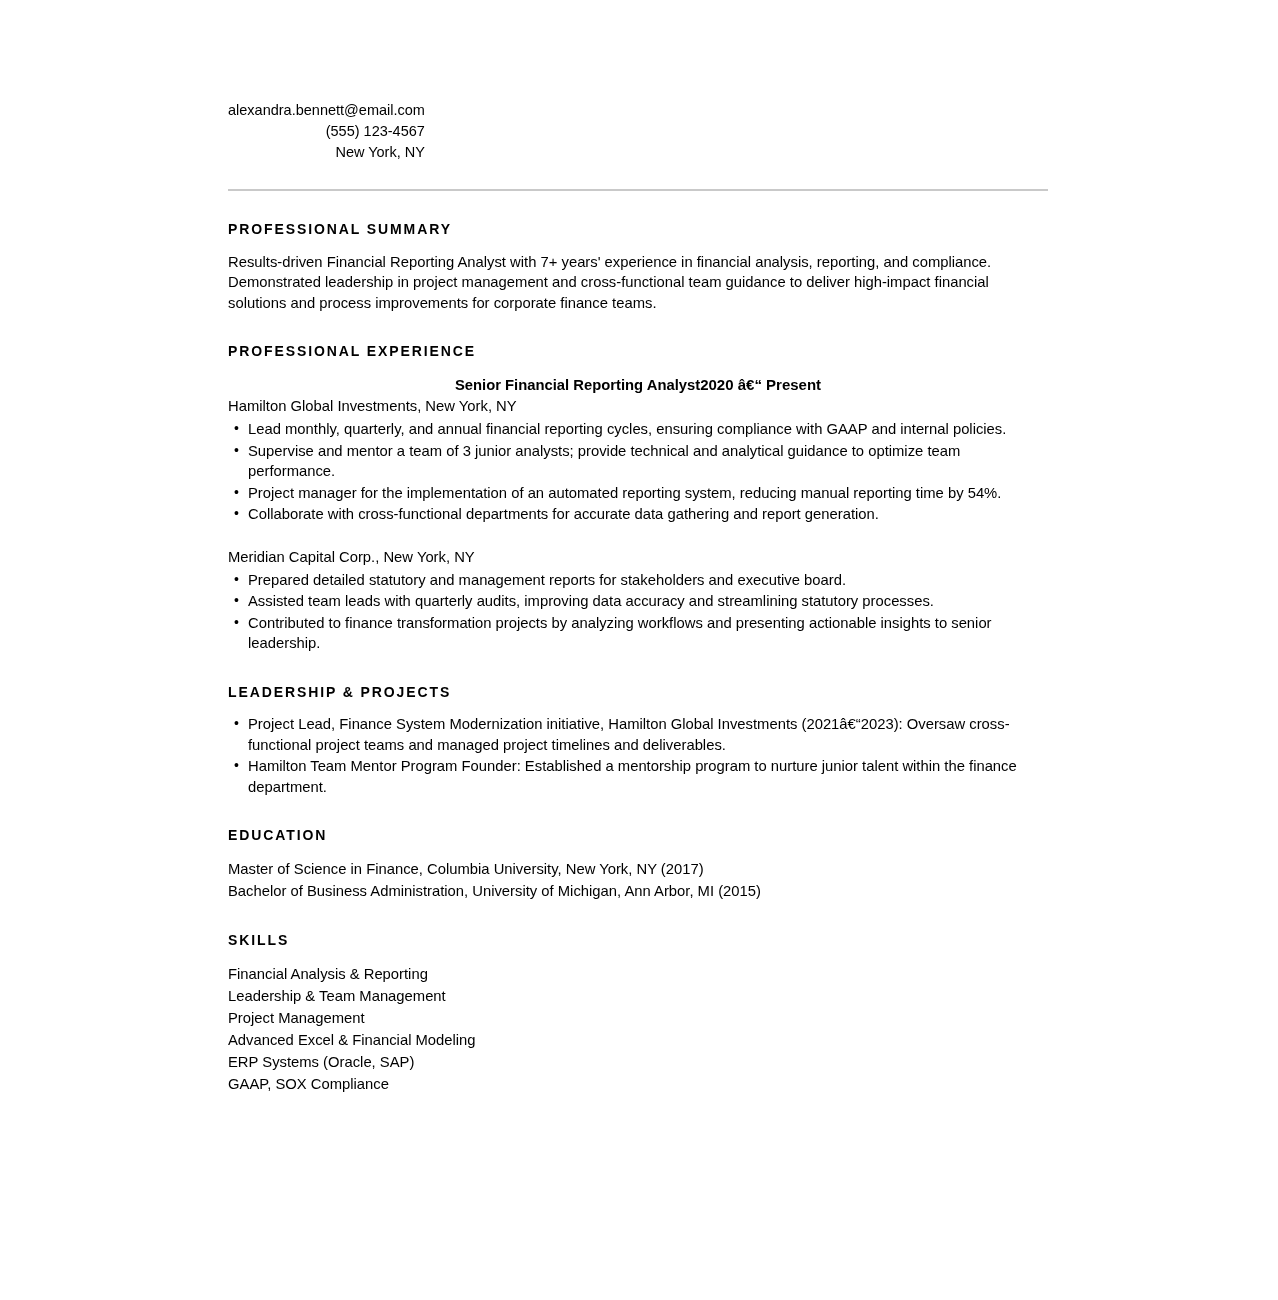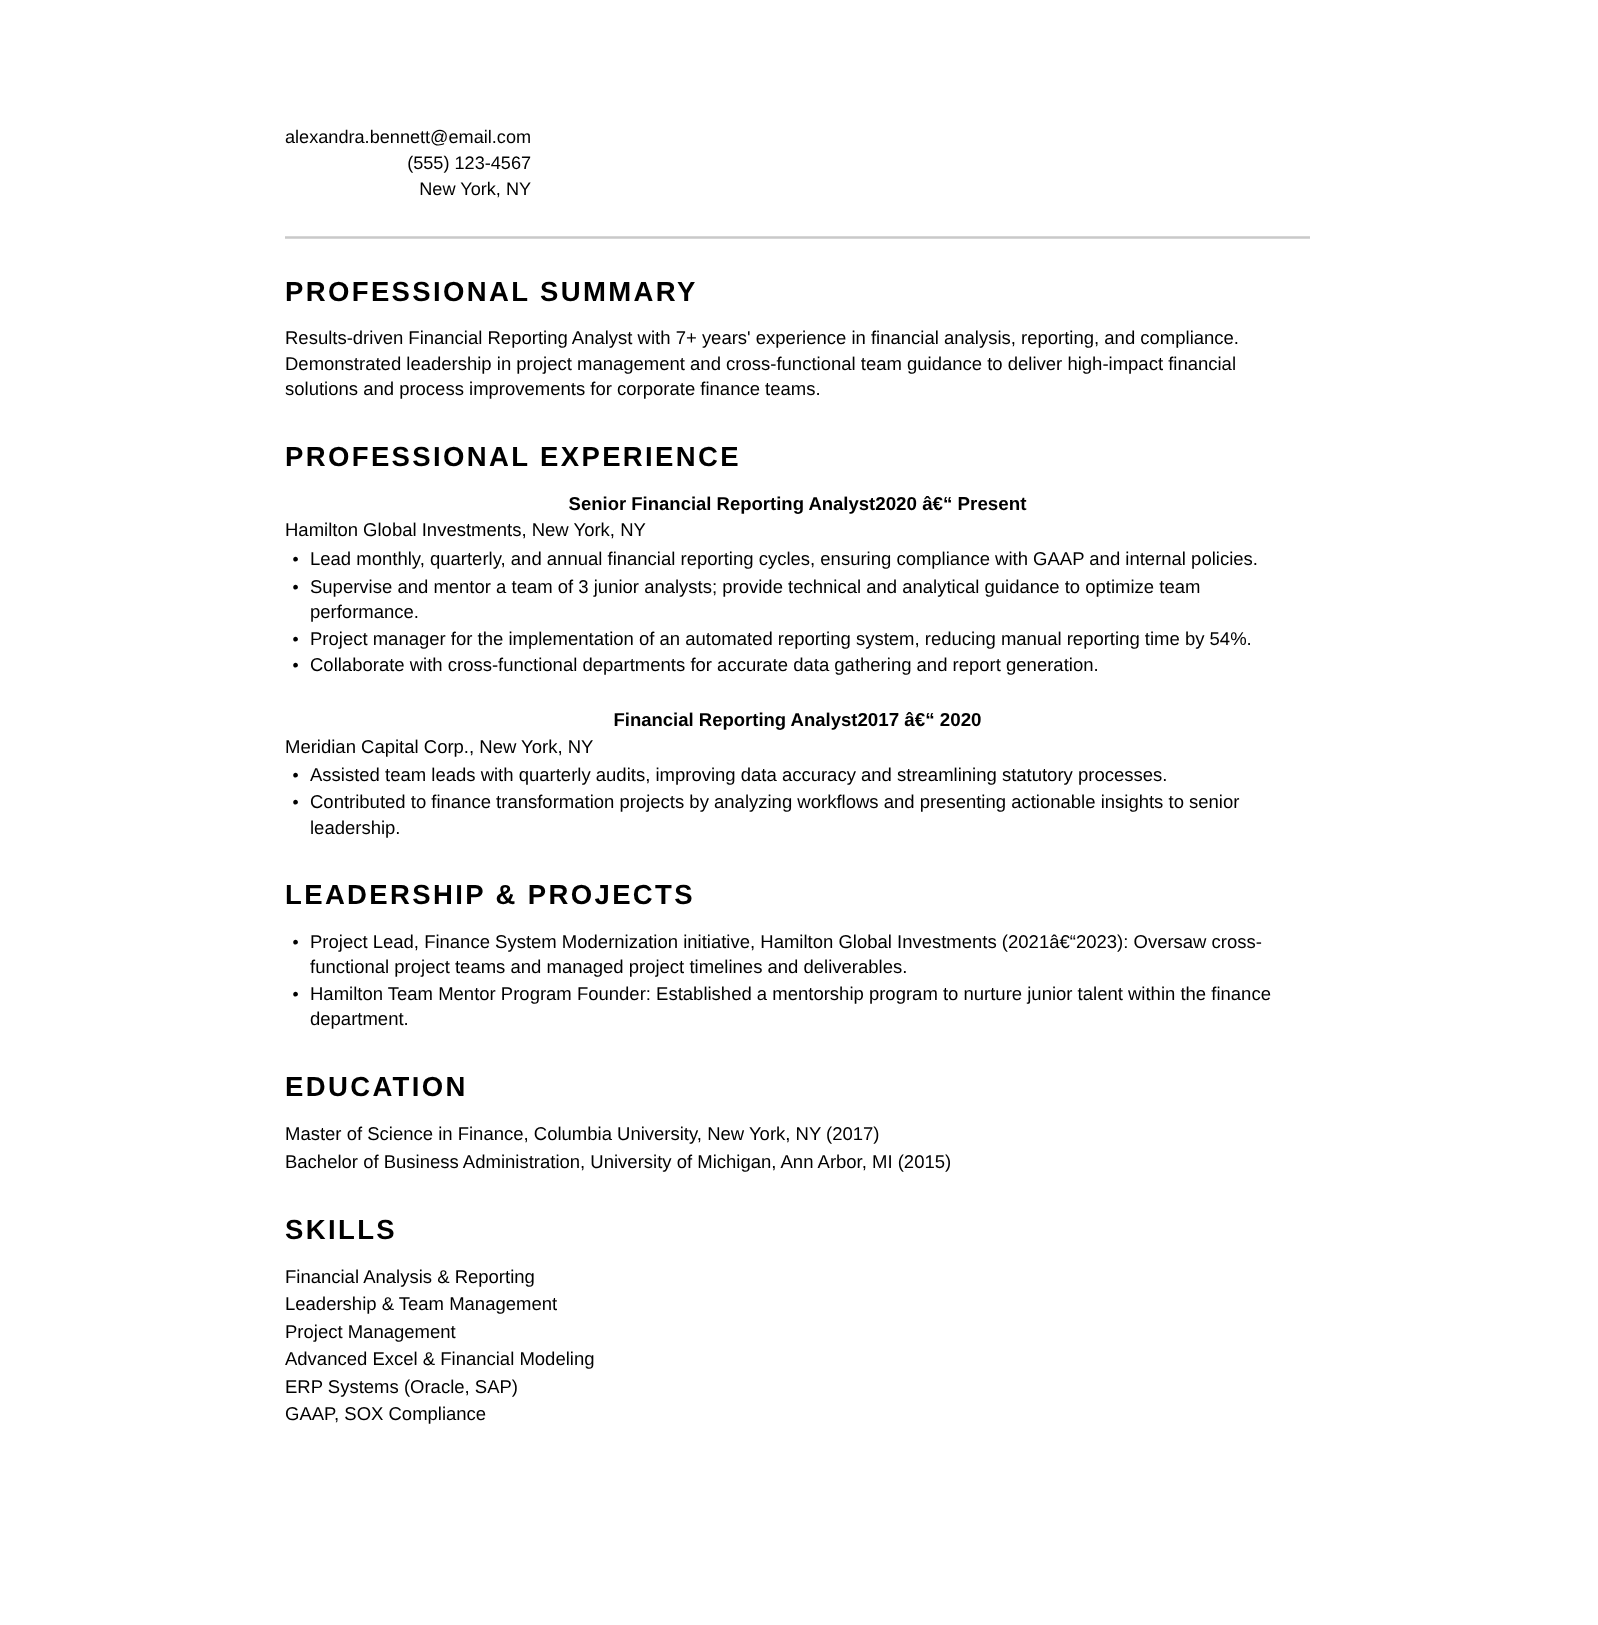--- a/index.html
+++ b/index.html
@@ -56,21 +56,21 @@
     height: 2px;
     background: #c9c9c9;
     margin-top: 10px;
     margin-bottom: 0;
   }
 
   
   .section { margin-top: 30px; }
 
   .section-title {
-    font-size: 22px;
+    font-size: 14px;
     font-weight: bold;
     letter-spacing: 1.9px;
     text-transform: uppercase;
     margin: 0 0 14px 0;
     line-height: 1.2;
   }
 
   .para {
     font-size: 14.8px;
     line-height: 20.5px;
@@ -160,26 +160,23 @@
         <div class="job-org">Hamilton Global Investments, New York, NY</div>
         <ul class="bullets">
           <li>Lead monthly, quarterly, and annual financial reporting cycles, ensuring compliance with GAAP and internal policies.</li>
           <li>Supervise and mentor a team of 3 junior analysts; provide technical and analytical guidance to optimize team performance.</li>
           <li>Project manager for the implementation of an automated reporting system, reducing manual reporting time by 54%.</li>
           <li>Collaborate with cross-functional departments for accurate data gathering and report generation.</li>
         </ul>
       </div>
 
       <div class="job">
-        <div class="job-head">
-          <span class="job-title">Financial Reporting Analyst</span>
-          <span class="job-dates">2017 â€“ 2020</span>
-        </div>
         <div class="job-org">Meridian Capital Corp., New York, NY</div>
         <ul class="bullets">
+          <li>Prepared detailed statutory and management reports for stakeholders and executive board.</li>
           <li>Assisted team leads with quarterly audits, improving data accuracy and streamlining statutory processes.</li>
           <li>Contributed to finance transformation projects by analyzing workflows and presenting actionable insights to senior leadership.</li>
         </ul>
       </div>
     </div>
 
     <div class="section">
       <div class="section-title">Leadership &amp; Projects</div>
       <ul class="bullets">
         <li>Project Lead, Finance System Modernization initiative, Hamilton Global Investments (2021â€“2023): Oversaw cross-functional project teams and managed project timelines and deliverables.</li>

